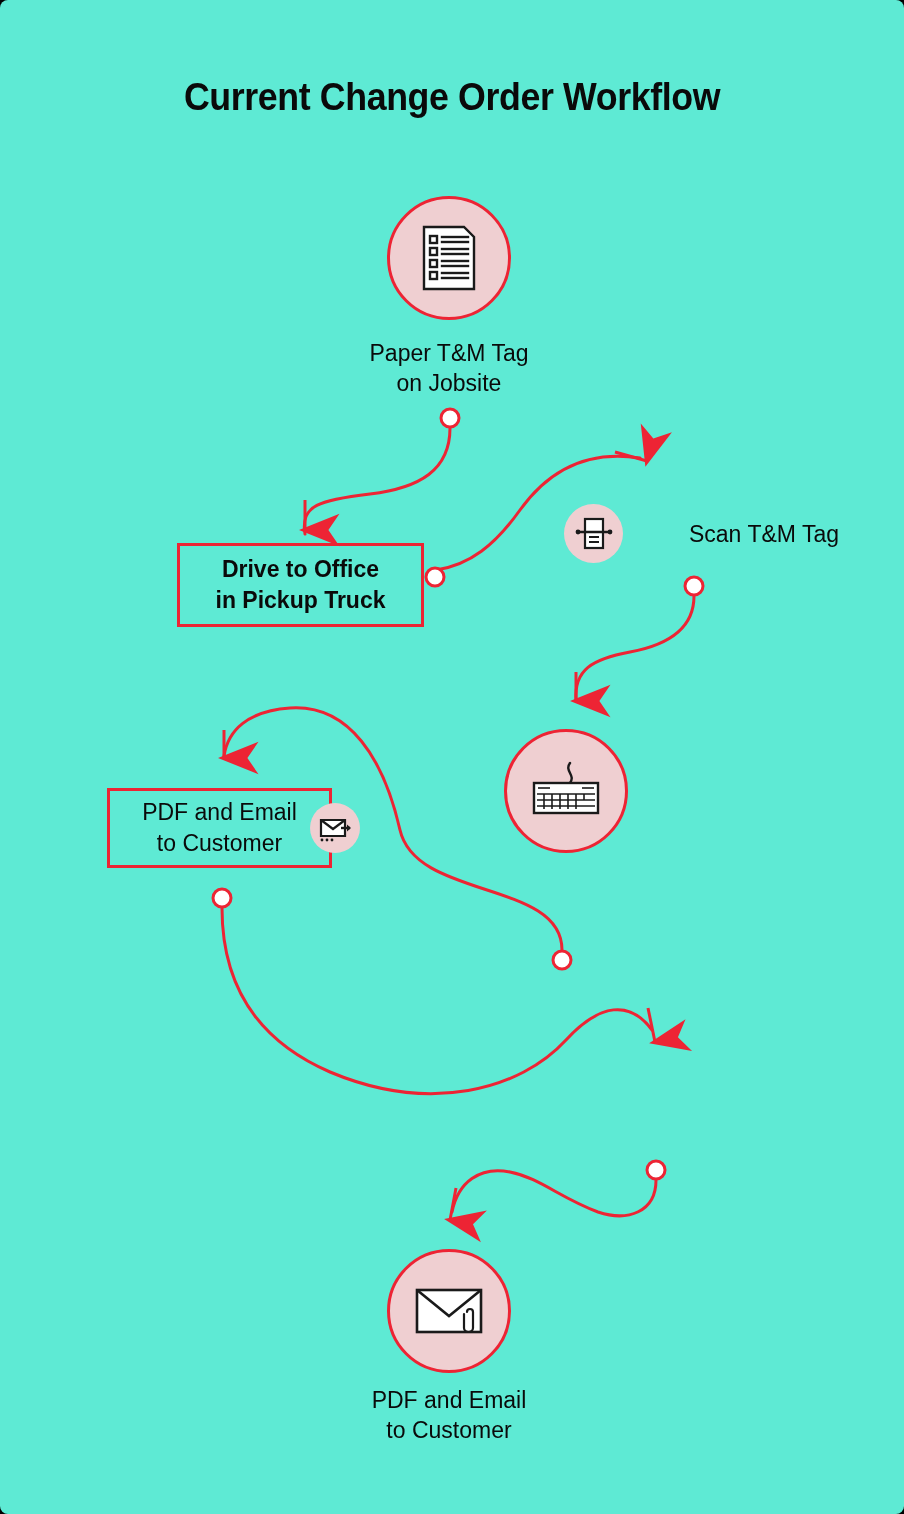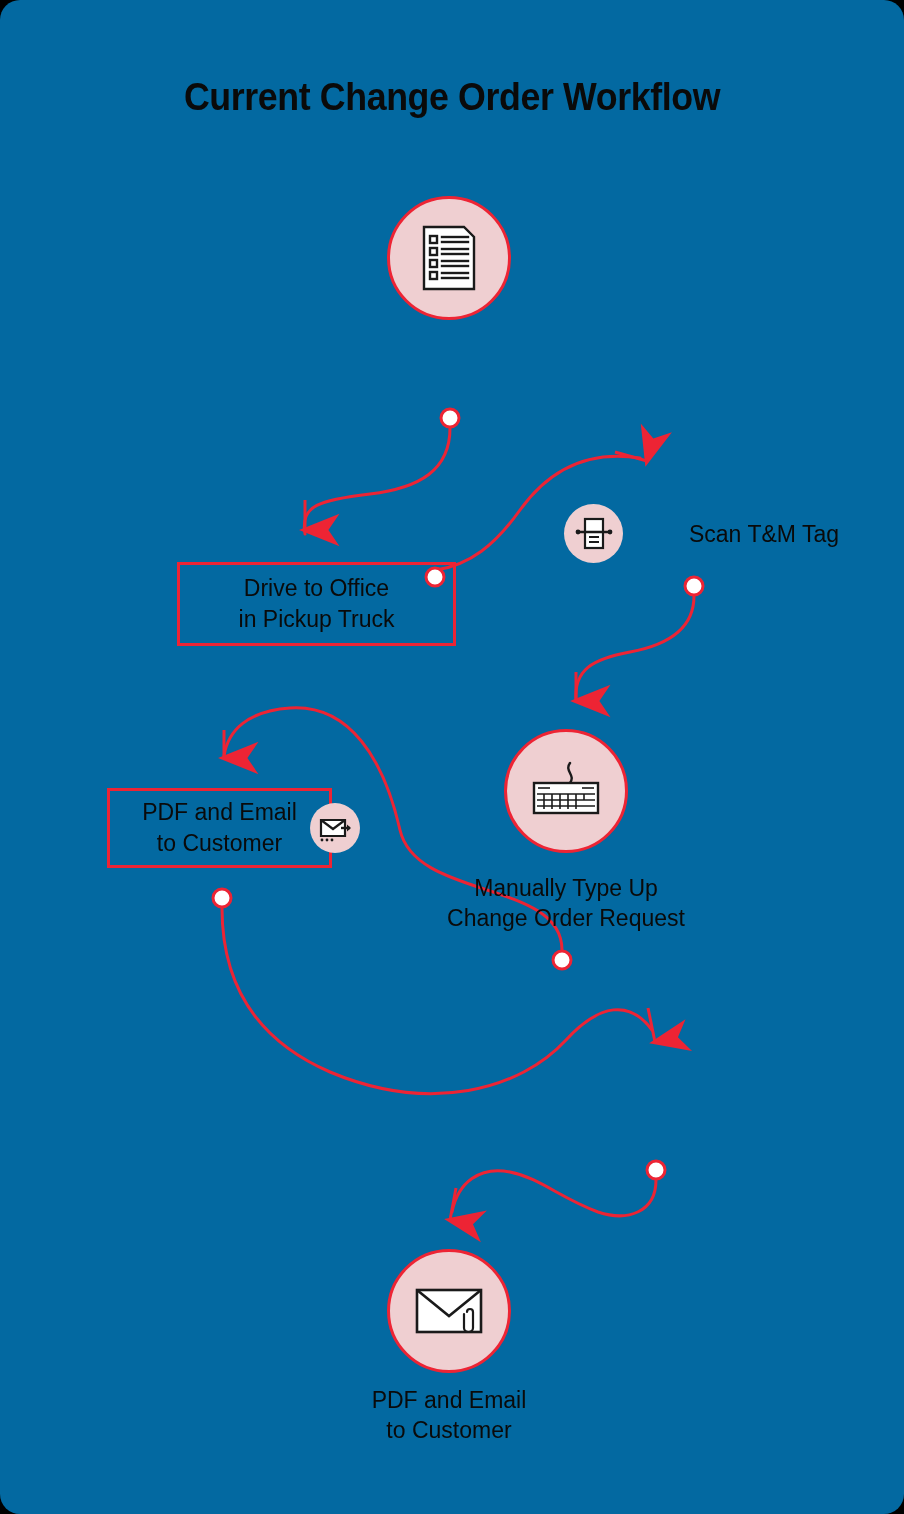--- a/index.html
+++ b/index.html
@@ -10,22 +10,22 @@
   body {
     width: 904px;
     height: 1514px;
     overflow: hidden;
     font-family: "Liberation Sans", sans-serif;
   }
   #canvas {
     position: relative;
     width: 904px;
     height: 1514px;
-    background: #0369a1;
-    border-radius: 20px;
+    background: #5eead4;
+    border-radius: 8px;
     overflow: hidden;
   }
   #connectors {
     position: absolute;
     left: 0;
     top: 0;
     width: 904px;
     height: 1514px;
     pointer-events: none;
   }
@@ -162,22 +162,24 @@
           <line x1="24" y1="26" x2="50" y2="26"></line>
           <line x1="24" y1="31" x2="50" y2="31"></line>
           <line x1="24" y1="38" x2="50" y2="38"></line>
           <line x1="24" y1="43" x2="50" y2="43"></line>
           <line x1="24" y1="50" x2="50" y2="50"></line>
           <line x1="24" y1="55" x2="50" y2="55"></line>
         </g>
       </svg>
     </span>
   </div>
-
-  <div class="box-node" style="left:177px; top:562px; width:279px; height:84px;">
+  <div class="node-label" style="left:274px; top:338px; width:350px;">Paper T&amp;M Tag
+on Jobsite</div>
+
+  <div class="box-node" style="left:177px; top:543px; width:247px; height:84px;font-weight:bold;">
     <span style="white-space:pre-line;">Drive to Office
 in Pickup Truck</span>
   </div>
 
   <div class="circle-node" style="left:564px; top:504px; width:59px; height:59px;">
     <span>
       <svg class="icon-svg" width="42" height="42" viewBox="0 0 42 42">
         <rect x="12" y="6" width="18" height="29" fill="#FFFFFF" stroke="#1A1A1A" stroke-width="2.2"></rect>
         <line x1="16" y1="24" x2="26" y2="24" stroke="#1A1A1A" stroke-width="2"></line>
         <line x1="16" y1="29" x2="26" y2="29" stroke="#1A1A1A" stroke-width="2"></line>
@@ -203,22 +205,20 @@
           <line x1="20" y1="41" x2="20" y2="56"></line>
           <line x1="28" y1="41" x2="28" y2="56"></line>
           <line x1="36" y1="41" x2="36" y2="56"></line>
           <line x1="44" y1="41" x2="44" y2="56"></line>
           <line x1="52" y1="41" x2="52" y2="56"></line>
           <line x1="60" y1="41" x2="60" y2="47"></line>
         </g>
       </svg>
     </span>
   </div>
-  <div class="node-label" style="left:391px; top:873px; width:350px;">Manually Type Up
-Change Order Request</div>
 
   <div class="box-node" style="left:107px; top:788px; width:225px; height:80px;">
     <span style="white-space:pre-line;">PDF and Email
 to Customer</span>
   </div>
   <div class="circle-node" style="left:310px; top:803px; width:50px; height:50px;">
     <span>
       <svg class="icon-svg" width="36" height="32" viewBox="0 0 36 32">
         <path d="M4 8 H28 V24 H4 Z" fill="#FFFFFF" stroke="#1A1A1A" stroke-width="2.2"></path>
         <path d="M4 8 L16 17 L28 8" fill="none" stroke="#1A1A1A" stroke-width="2.2"></path>

